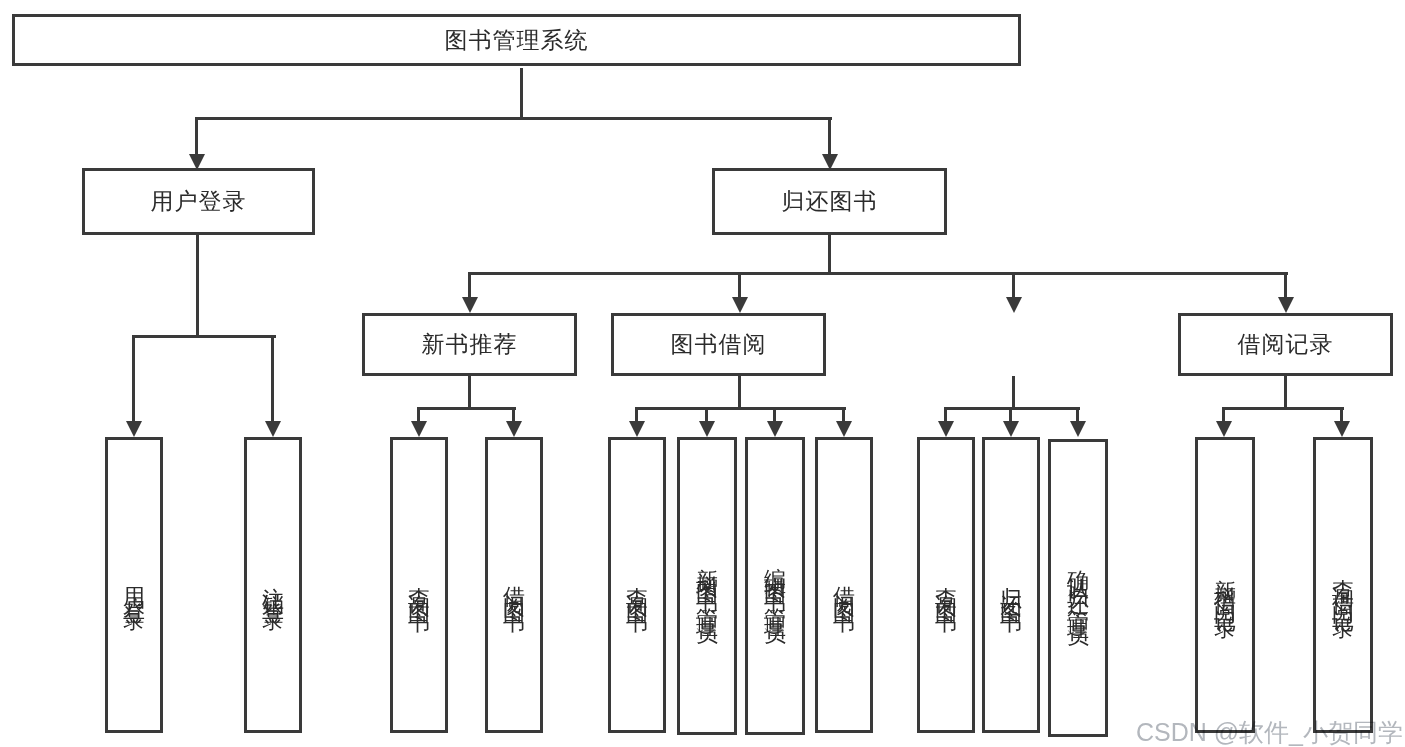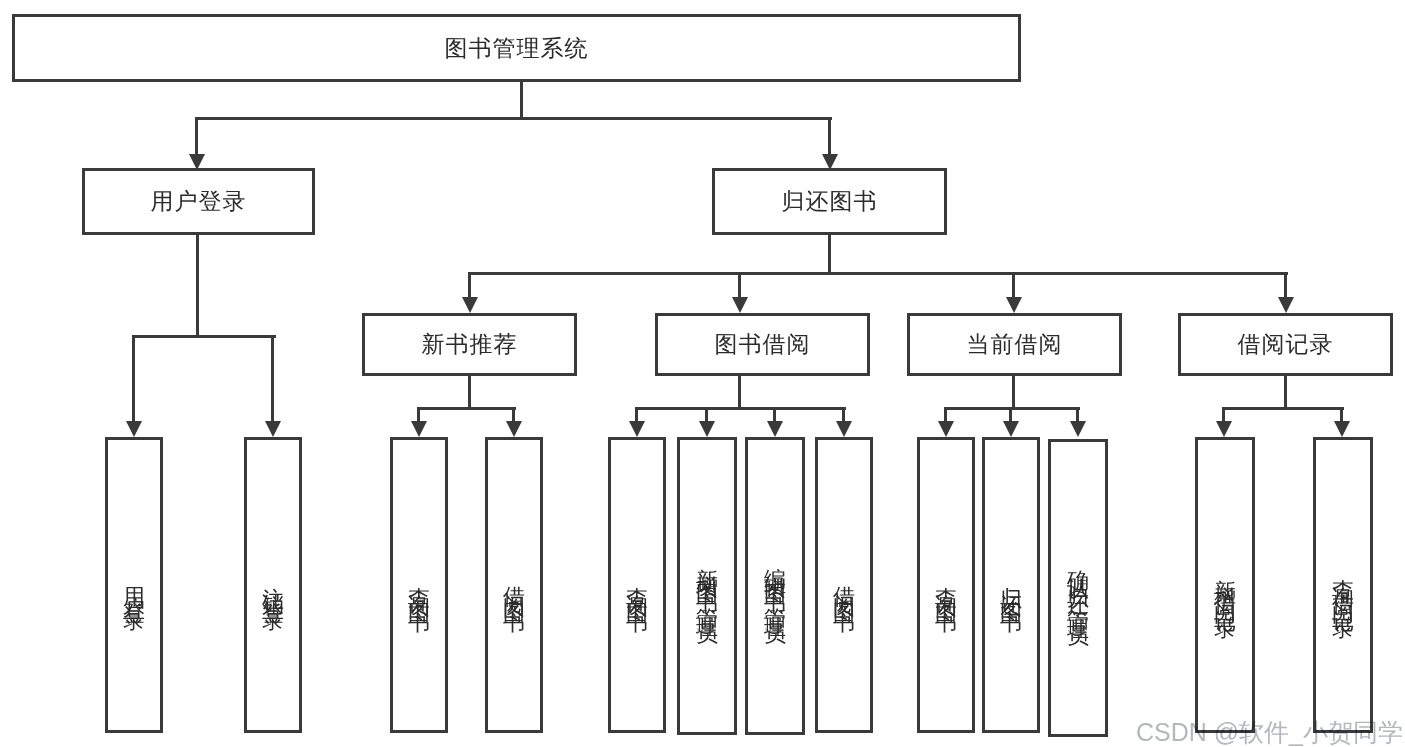--- a/index.html
+++ b/index.html
@@ -92,39 +92,36 @@
   <div class="arrow" style="left:635px;top:407px;height:14px;"></div>
   <div class="arrow" style="left:705px;top:407px;height:14px;"></div>
   <div class="arrow" style="left:773px;top:407px;height:14px;"></div>
   <div class="arrow" style="left:842px;top:407px;height:14px;"></div>
   <div class="arrow" style="left:944px;top:407px;height:14px;"></div>
   <div class="arrow" style="left:1009px;top:407px;height:14px;"></div>
   <div class="arrow" style="left:1076px;top:407px;height:14px;"></div>
   <div class="arrow" style="left:1222px;top:407px;height:14px;"></div>
   <div class="arrow" style="left:1340px;top:407px;height:14px;"></div>
 
-  <div class="box" style="left:12px;top:14px;width:1009px;height:68px;">
+  <div class="box" style="left:12px;top:14px;width:1009px;height:52px;">
     <span class="hlabel">图书管理系统</span>
   </div>
 
   <div class="box" style="left:82px;top:168px;width:233px;height:67px;">
     <span class="hlabel">用户登录</span>
   </div>
   <div class="box" style="left:712px;top:168px;width:235px;height:67px;">
     <span class="hlabel">归还图书</span>
   </div>
 
   <div class="box" style="left:362px;top:313px;width:215px;height:63px;text-align:center;">
     <span class="hlabel">新书推荐</span>
   </div>
-  <div class="box" style="left:655px;top:313px;width:215px;height:63px;">
+  <div class="box" style="left:611px;top:313px;width:215px;height:63px;">
     <span class="hlabel">图书借阅</span>
-  </div>
-  <div class="box" style="left:907px;top:313px;width:215px;height:63px;">
-    <span class="hlabel">当前借阅</span>
   </div>
   <div class="box" style="left:1178px;top:313px;width:215px;height:63px;">
     <span class="hlabel">借阅记录</span>
   </div>
 
   <div class="box" style="left:105px;top:437px;width:58px;height:296px;">
     <span class="vlabel">用户登录</span>
   </div>
   <div class="box" style="left:244px;top:437px;width:58px;height:296px;">
     <span class="vlabel">注销登录</span>

